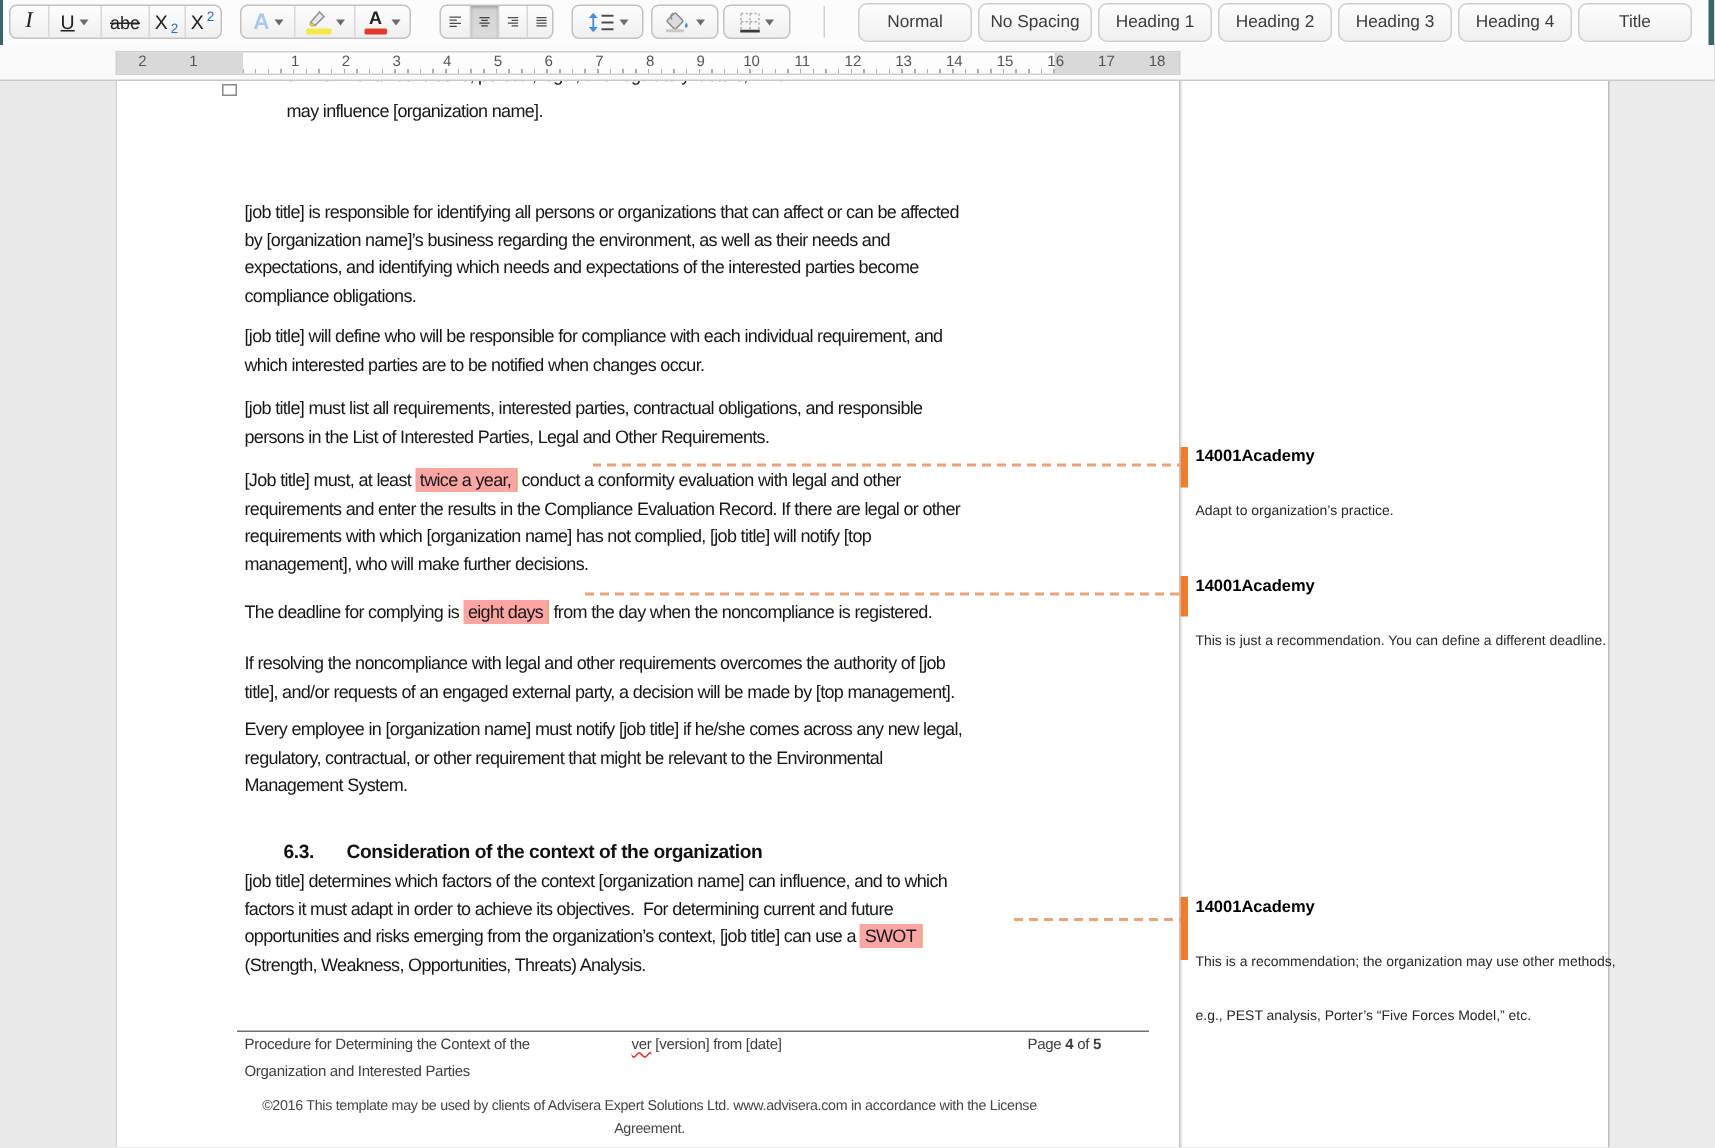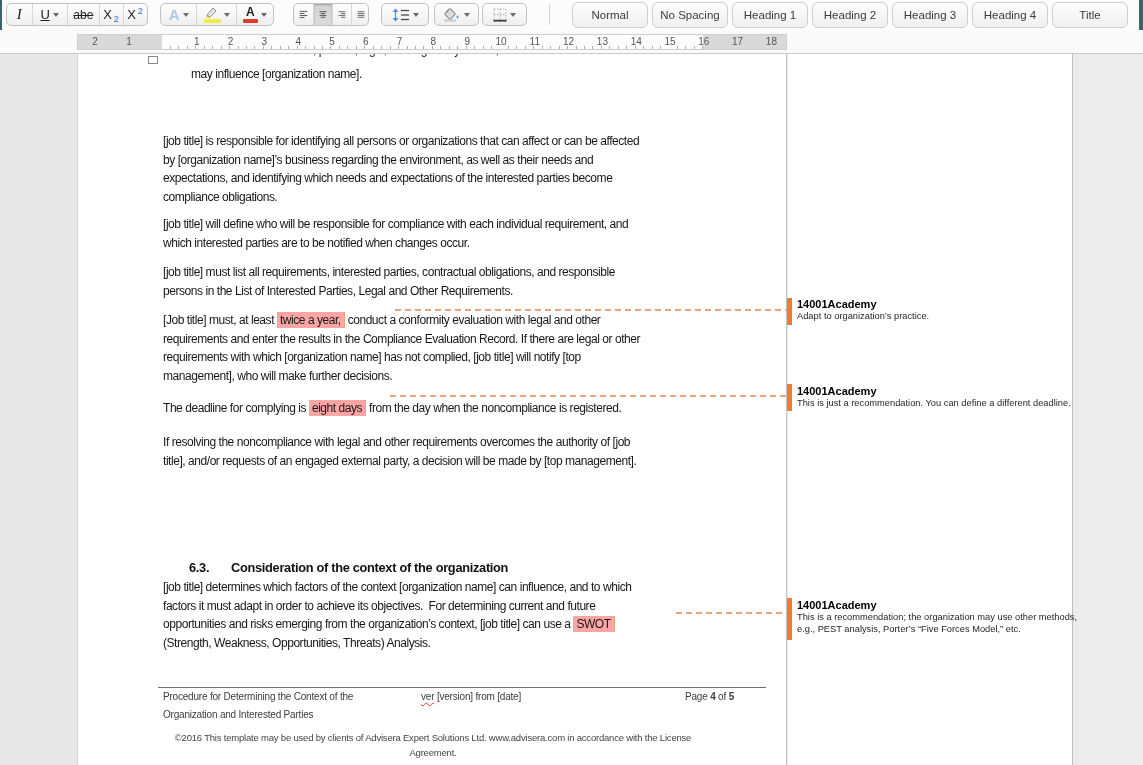--- a/index.html
+++ b/index.html
@@ -75,21 +75,21 @@
   .f-rule{position:absolute;left:80px;top:633px;width:608px;height:1px;background:#6f6f6f;}
   .f-small{position:absolute;font-size:10px;letter-spacing:-0.2px;color:#3d3d3d;white-space:pre;}
   .f-copy{position:absolute;font-size:9.5px;letter-spacing:-0.2px;color:#454545;text-align:center;white-space:pre;}
 
   
   .dash{position:absolute;height:2px;
         background:repeating-linear-gradient(90deg,#e9a47c 0 6px,transparent 6px 10px);}
   .cbar{position:absolute;left:787px;width:5px;background:#ed7d31;}
   .comment{position:absolute;left:797px;width:272px;cursor:default;}
   .c-author{font-size:11px;font-weight:700;color:#000;line-height:12px;}
-  .c-line{font-size:9.3px;color:#262626;line-height:12.2px;white-space:pre;}
+  .c-line{font-size:9.3px;color:#262626;line-height:12.2px;white-space:pre;margin-top:24px;}
 </style>
 </head>
 <body>
 
 <div class="screen">
 
   <div class="toolbar">
     <div class="chrome-edge-left"></div>
 
     <div class="tbgroup" style="left:6px;width:142px;">
@@ -313,20 +313,25 @@
 
       <div class="blk" style="left:85px;top:345px;">
         <div class="tline"><span>The deadline for complying is </span><span class="hl">eight days</span><span> from the day when the noncompliance is registered.</span></div>
       </div>
 
       <div class="blk" style="left:85px;top:379px;">
           <div class="tline">If resolving the noncompliance with legal and other requirements overcomes the authority of [job</div>
           <div class="tline">title], and/or requests of an engaged external party, a decision will be made by [top management].</div>
         </div>
 
+      <div class="blk" style="left:85px;top:423px;">
+          <div class="tline">Every employee in [organization name] must notify [job title] if he/she comes across any new legal,</div>
+          <div class="tline">regulatory, contractual, or other requirement that might be relevant to the Environmental</div>
+          <div class="tline">Management System.</div>
+        </div>
 
       <div class="blk hd" style="left:85px;top:491px;">
         <span class="hnum">6.3.</span><span>Consideration of the context of the organization</span>
       </div>
 
       <div class="blk" style="left:85px;top:524px;">
         <div>
             <div class="tline">[job title] determines which factors of the context [organization name] can influence, and to which</div>
             <div class="tline">factors it must adapt in order to achieve its objectives.  For determining current and future</div>
           </div>

